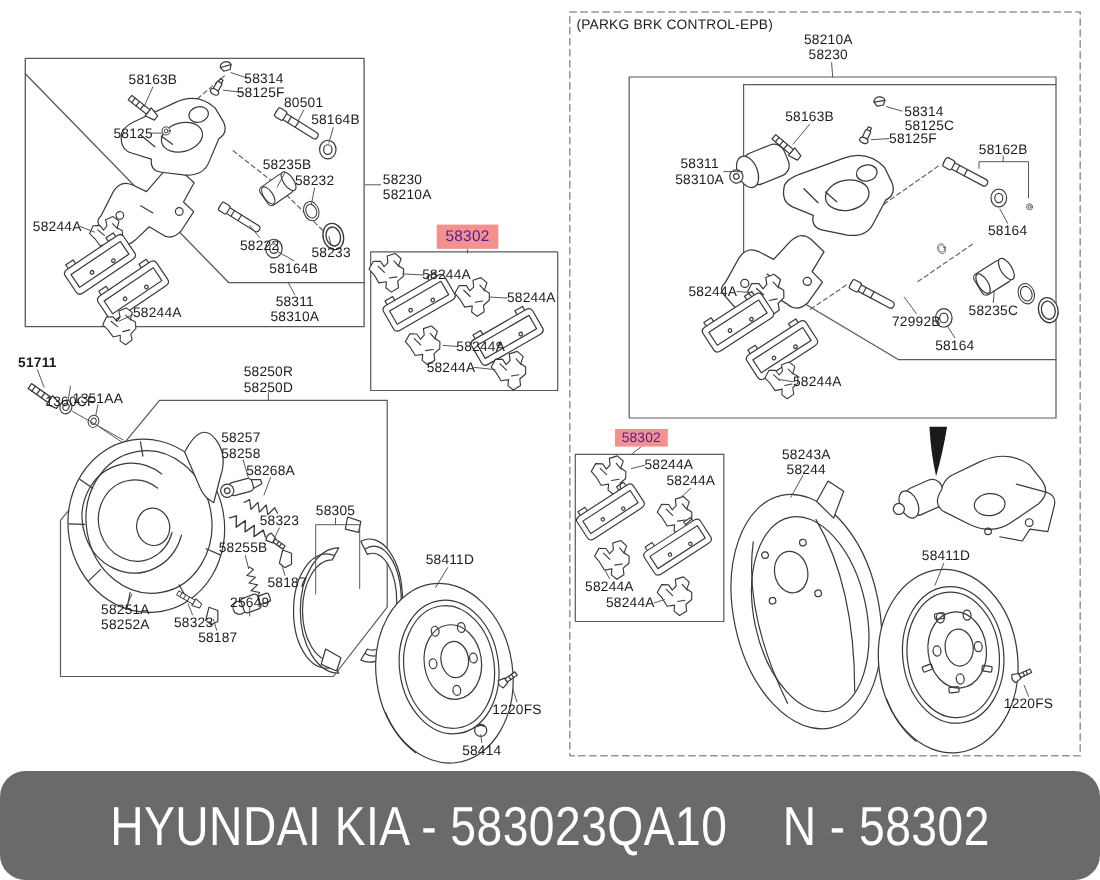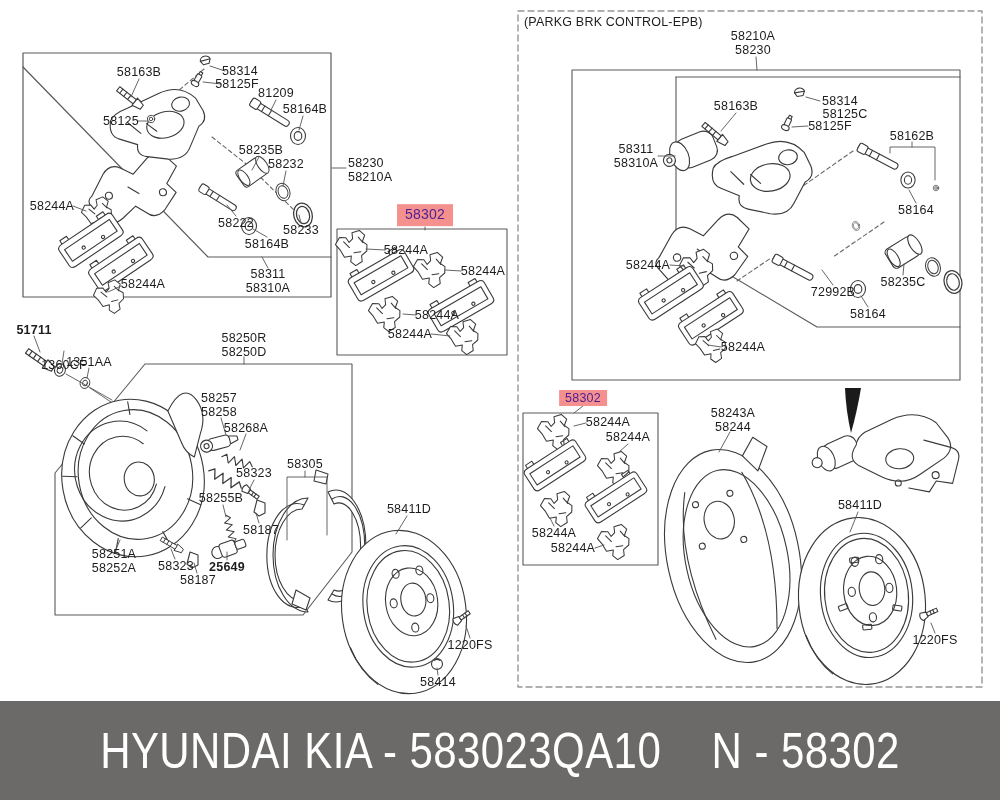--- a/index.html
+++ b/index.html
@@ -5,21 +5,21 @@
   html,body{margin:0;padding:0;width:1000px;height:800px;background:#ffffff;overflow:hidden;
     font-family:"Liberation Sans","DejaVu Sans",sans-serif;}
   .stage{position:absolute;left:0;top:0;width:1000px;height:608px;}
   svg.art{position:absolute;left:0;top:0;}
   .lbl{position:absolute;transform:translate(-50%,-50%);font-size:12.5px;line-height:1.12;
     color:#1d1d1d;white-space:pre-line;text-align:center;letter-spacing:.2px;}
   .lbl.align-left{transform:translate(0,-50%);text-align:left;}
   .lbl.red{background:#F4918E;color:#4c1d95;padding:1px 6px;font-size:12.5px;}
   .lbl.red-lg{font-size:14px;padding:3px 8px;}
   .footer{position:absolute;left:0;top:701px;width:1000px;height:99px;background:#6B6A68;
-    display:flex;align-items:center;justify-content:center;}
+    display:flex;align-items:center;justify-content:center;border-radius:23px;}
   .footer-inner{display:flex;gap:60px;transform:scaleX(0.84);align-items:baseline;white-space:nowrap;}
   .footer-inner span{color:#ffffff;font-size:50px;letter-spacing:.5px;}
 </style>
 </head>
 <body>
 
 <div class="stage">
 
 <svg class="art" width="1000" height="800" viewBox="0 0 1000 800">
   <defs>
@@ -360,21 +360,21 @@
       <line x1="935" y1="633" x2="931" y2="623"></line>
     </g>
   </g>
 </svg>
 
 <div>
       <div class="lbl align-left" style="left: 524px; top: 22px;">(PARKG BRK CONTROL-EPB)</div>
       <div class="lbl" style="left: 139px; top: 72px;">58163B</div>
       <div class="lbl" style="left: 240px; top: 71px;">58314</div>
       <div class="lbl" style="left: 237px; top: 84px;">58125F</div>
-      <div class="lbl" style="left: 276px; top: 93px;">81209</div>
+      <div class="lbl" style="left: 276px; top: 93px;">80501</div>
       <div class="lbl" style="left: 305px; top: 109px;">58164B</div>
       <div class="lbl" style="left: 121px; top: 121px;">58125</div>
       <div class="lbl" style="left: 261px; top: 150px;">58235B</div>
       <div class="lbl" style="left: 286px; top: 164px;">58232</div>
       <div class="lbl align-left" style="left: 348px; top: 170px;">58230
 58210A</div>
       <div class="lbl" style="left: 236px; top: 223px;">58222</div>
       <div class="lbl" style="left: 301px; top: 230px;">58233</div>
       <div class="lbl" style="left: 267px; top: 244px;">58164B</div>
       <div class="lbl" style="left: 52px; top: 206px;">58244A</div>
@@ -394,21 +394,21 @@
       <div class="lbl" style="left: 219px; top: 405px;">58257
 58258</div>
       <div class="lbl" style="left: 246px; top: 428px;">58268A</div>
       <div class="lbl" style="left: 305px; top: 464px;">58305</div>
       <div class="lbl" style="left: 254px; top: 473px;">58323</div>
       <div class="lbl" style="left: 221px; top: 498px;">58255B</div>
       <div class="lbl" style="left: 261px; top: 530px;">58187</div>
       <div class="lbl" style="left: 114px; top: 561px;">58251A
 58252A</div>
       <div class="lbl" style="left: 176px; top: 566px;">58323</div>
-      <div class="lbl" style="left: 227px; top: 567px; font-weight: bold;">25649</div>
+      <div class="lbl" style="left: 227px; top: 548px;">25649</div>
       <div class="lbl" style="left: 198px; top: 580px;">58187</div>
       <div class="lbl" style="left: 409px; top: 509px;">58411D</div>
       <div class="lbl" style="left: 470px; top: 645px;">1220FS</div>
       <div class="lbl" style="left: 438px; top: 682px;">58414</div>
       <div class="lbl" style="left: 753px; top: 43px;">58210A
 58230</div>
       <div class="lbl" style="left: 736px; top: 106px;">58163B</div>
       <div class="lbl" style="left: 840px; top: 101px;">58314</div>
       <div class="lbl" style="left: 845px; top: 114px;">58125C</div>
       <div class="lbl" style="left: 830px; top: 126px;">58125F</div>

